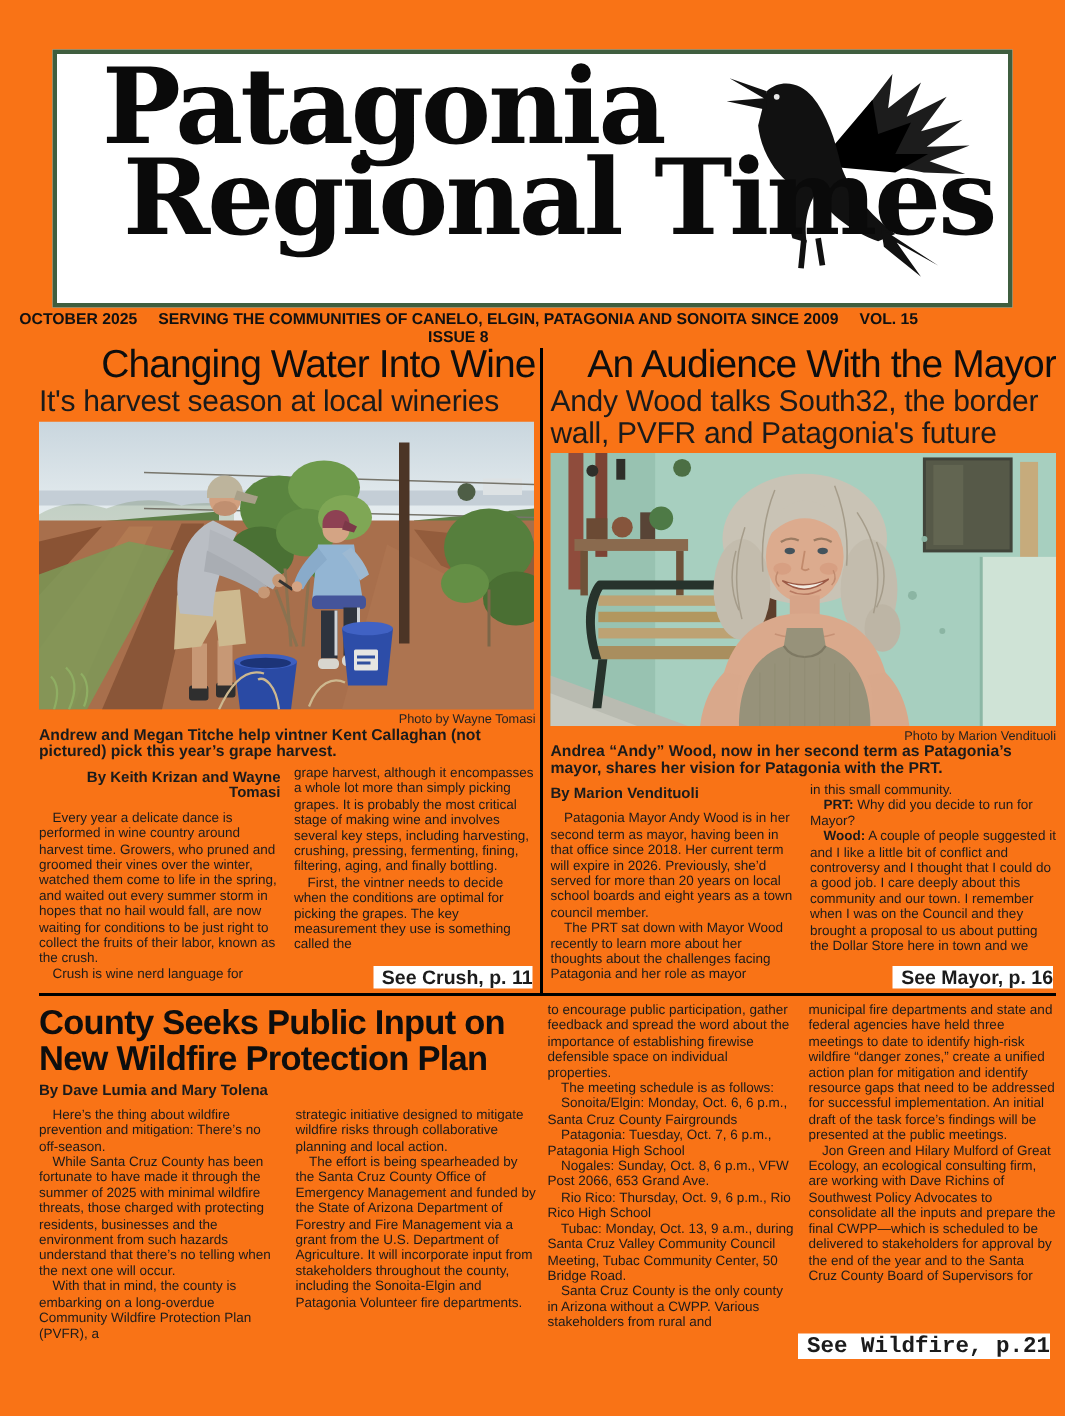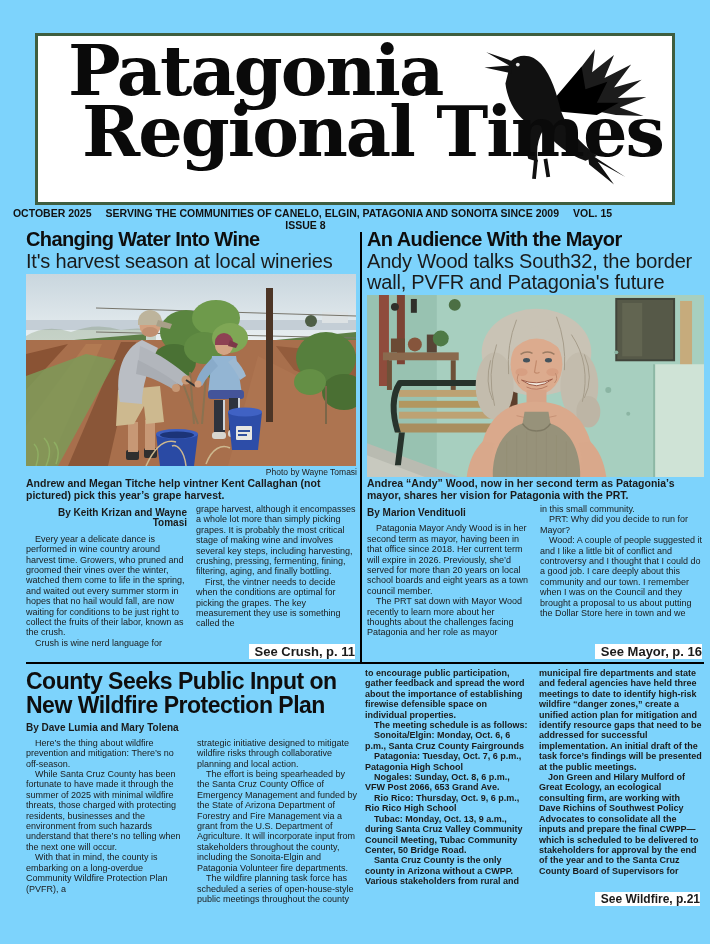--- a/index.html
+++ b/index.html
@@ -1,58 +1,58 @@
 <!DOCTYPE html>
 <html><head>
 <meta charset="utf-8">
 <style>
   html,body{margin:0;padding:0;background:#ffffff;}
   body{width:710px;height:944px;overflow:hidden;font-family:"Liberation Sans",sans-serif;color:#1b1b1b;}
-  .page{position:relative;width:710px;height:944px;background:#7dd3fc;}
+  .page{position:relative;width:710px;height:944px;background:#f97316;}
 
   
   .masthead{position:absolute;left:35px;top:33px;width:634px;height:166px;border:3px solid #3f5e3f;background:#fff;}
   .masthead-title{position:absolute;left:30px;top:2px;line-height:.95;font-family:"DejaVu Serif",serif;font-weight:bold;color:#0a0a0a;letter-spacing:-2px;}
   .mast-line1{font-size:70px;}
   .mast-line2{font-size:70px;margin-left:14px;margin-top:-6px;text-align:right;}
   .raven{position:absolute;right:18px;top:4px;width:200px;height:152px;}
 
   
   .dateline{position:absolute;left:0;top:207px;width:618px;text-align:center;font-size:10.5px;font-weight:bold;color:#111;}
   .dateline span{margin:0 7px;}
 
   
   .top-section{position:absolute;left:26px;top:228px;width:678px;height:434px;display:flex;border-bottom:2px solid #000;overflow:hidden;}
   .vdivider{width:2px;background:#000;margin:4px 3px 0 3px;}
   .article{position:relative;}
   .article.wine{width:333px;}
   .article.mayor{width:337px;padding-left:2px;}
-  h1.headline{margin:1px 0 0 0;font-size:20px;line-height:1.02;font-weight:bold;letter-spacing:-.6px;color:#0e0e0e;}
+  h1.headline{margin:1px 0 0 0;font-size:26px;line-height:1.02;font-weight:normal;letter-spacing:-.6px;color:#0e0e0e;text-align:right;}
   .subhead{margin:2px 0 2px 0;font-size:20px;line-height:1.05;font-weight:normal;letter-spacing:-.2px;}
   .photo{display:block;margin-top:2px;}
   .credit{font-size:8.5px;text-align:right;color:#222;margin:1px 0 0 0;}
   .caption{font-size:10.5px;font-weight:bold;line-height:1.12;margin:1px 0 2px 0;}
   .byline{font-size:10px;font-weight:bold;margin:4px 0 5px 0;}
   .byline.centered{text-align:right;}
   .cols{display:flex;gap:9px;}
   .bodycol{flex:1;overflow:hidden;font-size:9px;line-height:10.4px;}
   .wine .cols,.mayor .cols{height:150px;}
   .para{margin:0;text-indent:9px;}
   .para.noindent{text-indent:0;}
-  .lead{font-weight:normal;}
+  .lead{font-weight:bold;}
   .jump{position:absolute;right:2px;bottom:3px;font-size:13px;font-weight:bold;background:#fff;padding-left:6px;}
 
   
   .wildfire{position:absolute;left:26px;top:668px;width:678px;height:262px;display:flex;gap:6px;overflow:hidden;}
   .wf-left{position:relative;width:333px;}
   .wf-right{position:relative;width:339px;}
   h2.headline2{margin:2px 0 0 0;font-size:23px;line-height:1.04;font-weight:bold;letter-spacing:-.5px;color:#0e0e0e;}
   .wf-left .cols{height:174px;}
-  .wf-right .cols{height:250px;font-weight:bold;}
-  .wf-jump{position:absolute;right:4px;bottom:24px;font-size:12px;font-weight:bold;background:#fff;padding-left:6px;}
+  .wf-right .cols{height:250px;}
+  .wf-jump{position:absolute;right:4px;bottom:24px;font-size:15px;font-weight:bold;background:#fff;padding-left:6px;font-family:Liberation Mono, monospace;}
 </style>
 </head>
 <body>
 
 <div class="page">
 
   <div class="masthead">
     <svg class="raven" viewBox="0 0 210 152" aria-hidden="true">
       <path d="M105,62 L148,6 L145,30 L168,12 L158,36 L186,22 L168,46 L197,38 L172,57 L202,56 L174,67 L199,76 L170,75 Z" fill="#1c1c1c"></path>
       <path d="M95,70 L134,24 L138,48 L161,40 L150,62 L173,62 L150,75 Z" fill="#000"></path>
@@ -231,20 +231,21 @@
         <rect x="160" y="96" width="20" height="18" fill="#d7a488"></rect>
         <path d="M116,148 C124,120 144,108 170,108 C196,108 216,120 224,148 L224,184 L116,184 Z" fill="#daa98c"></path>
         <path d="M150,122 Q170,128 190,122" stroke="#c69175" stroke-width="1" fill="none"></path>
         <path d="M126,184 C126,154 138,136 156,130 L158,118 L182,118 L184,130 C202,136 214,154 214,184 Z" fill="#97927a"></path>
         <path d="M156,130 C162,140 178,140 184,130" stroke="#7e7963" stroke-width="1.5" fill="none"></path>
         <path d="M140,148 L140,184 M150,142 L150,184 M160,138 L160,184 M170,137 L170,184 M180,138 L180,184 M190,142 L190,184 M200,148 L200,184" stroke="#8d886f" stroke-width=".6" opacity=".6" fill="none"></path>
         <path d="M116,148 C108,156 102,168 100,184 L126,184 C124,168 124,158 128,150 Z" fill="#d9a88b"></path>
         <path d="M224,148 C232,156 238,168 240,184 L214,184 C216,168 216,158 212,150 Z" fill="#d9a88b"></path>
       </svg>
 
+      <div class="credit">Photo by Marion Vendituoli</div>
       <div class="caption">Andrea “Andy” Wood, now in her second term as Patagonia’s mayor, shares her vision for Patagonia with the PRT.</div>
 
       <div class="cols">
         <div class="bodycol">
           <div class="byline">By Marion Vendituoli</div>
           <p class="para"><b class="lead"></b><span>Patagonia Mayor Andy Wood is in her second term as mayor, having been in that office since 2018. Her current term will expire in 2026. Previously, she’d served for more than 20 years on local school boards and eight years as a town council member.</span></p>
           <p class="para"><b class="lead"></b><span>The PRT sat down with Mayor Wood recently to learn more about her thoughts about the challenges facing Patagonia and her role as mayor</span></p>
         </div>
         <div class="bodycol">
           <p class="para noindent"><b class="lead"></b><span>in this small community.</span></p>
@@ -262,21 +263,20 @@
       <div class="byline">By Dave Lumia and Mary Tolena</div>
       <div class="cols">
         <div class="bodycol">
           <p class="para"><b class="lead"></b><span>Here’s the thing about wildfire prevention and mitigation: There’s no off-season.</span></p>
           <p class="para"><b class="lead"></b><span>While Santa Cruz County has been fortunate to have made it through the summer of 2025 with minimal wildfire threats, those charged with protecting residents, businesses and the environment from such hazards understand that there’s no telling when the next one will occur.</span></p>
           <p class="para"><b class="lead"></b><span>With that in mind, the county is embarking on a long-overdue Community Wildfire Protection Plan (PVFR), a</span></p>
         </div>
         <div class="bodycol">
           <p class="para noindent"><b class="lead"></b><span>strategic initiative designed to mitigate wildfire risks through collaborative planning and local action.</span></p>
           <p class="para"><b class="lead"></b><span>The effort is being spearheaded by the Santa Cruz County Office of Emergency Management and funded by the State of Arizona Department of Forestry and Fire Management via a grant from the U.S. Department of Agriculture. It will incorporate input from stakeholders throughout the county, including the Sonoita-Elgin and Patagonia Volunteer fire departments.</span></p>
-          <p class="para"><b class="lead"></b><span>The wildfire planning task force has scheduled a series of open-house-style public meetings throughout the county</span></p>
         </div>
       </div>
     </div>
     <div class="wf-right">
       <div class="cols">
         <div class="bodycol">
           <p class="para noindent"><b class="lead"></b><span>to encourage public participation, gather feedback and spread the word about the importance of establishing firewise defensible space on individual properties.</span></p>
           <p class="para"><b class="lead"></b><span>The meeting schedule is as follows:</span></p>
           <p class="para"><b class="lead"></b><span>Sonoita/Elgin: Monday, Oct. 6, 6 p.m., Santa Cruz County Fairgrounds</span></p>
           <p class="para"><b class="lead"></b><span>Patagonia: Tuesday, Oct. 7, 6 p.m., Patagonia High School</span></p>

